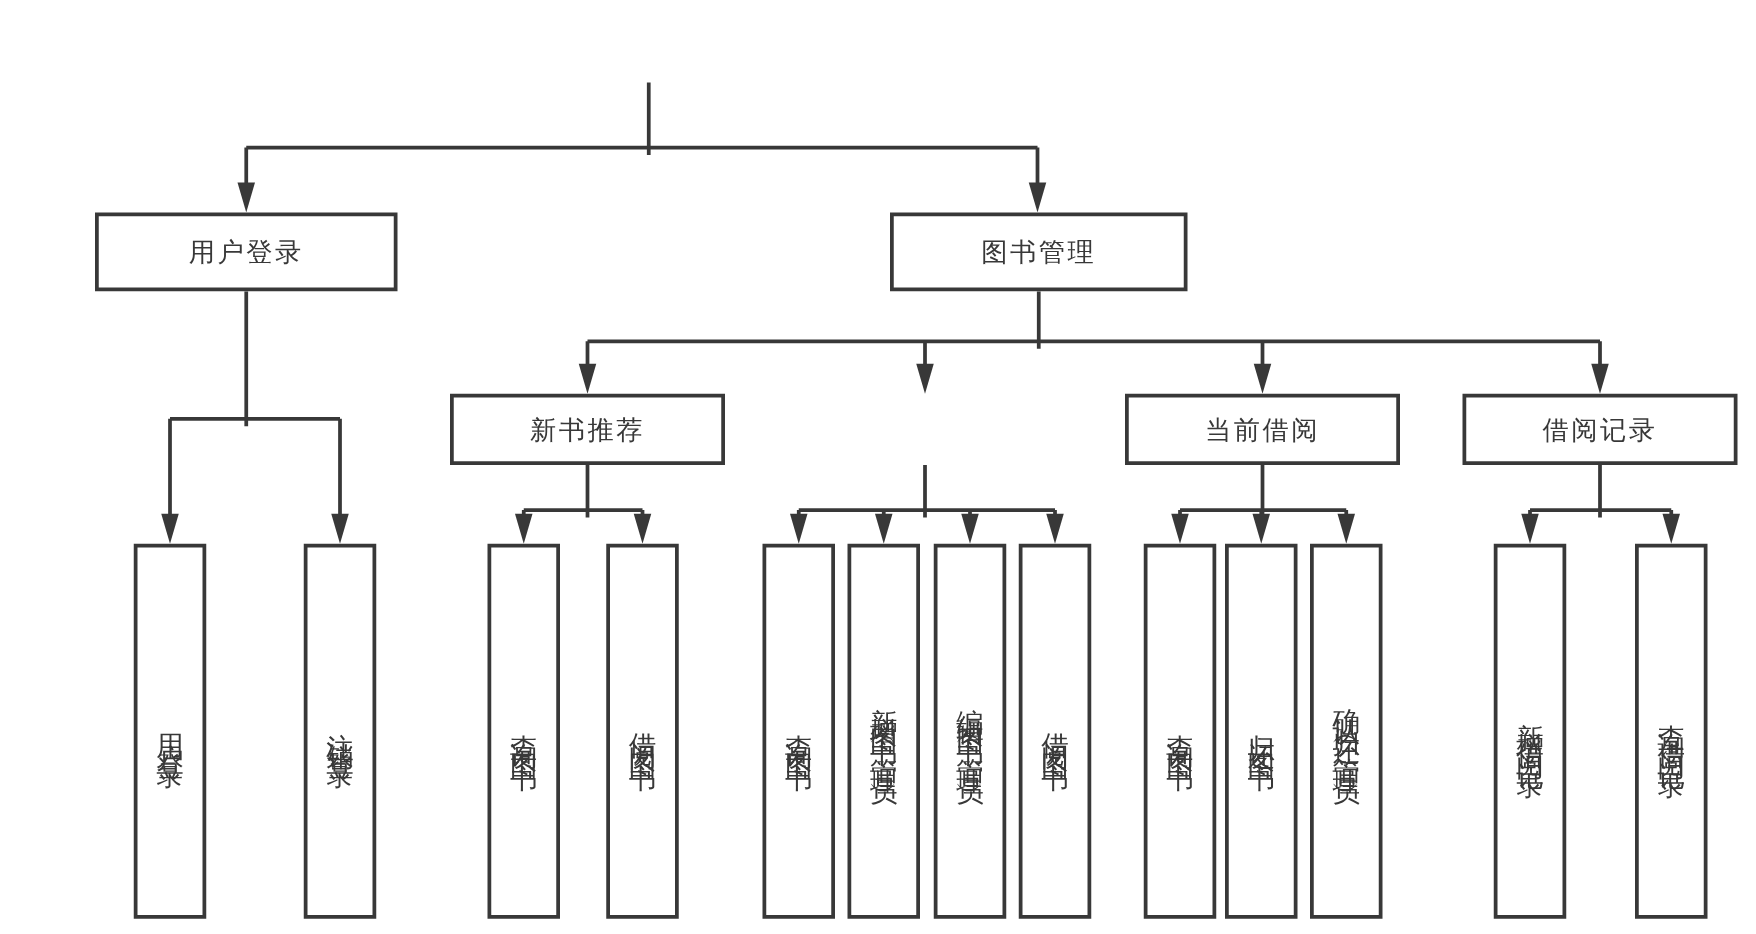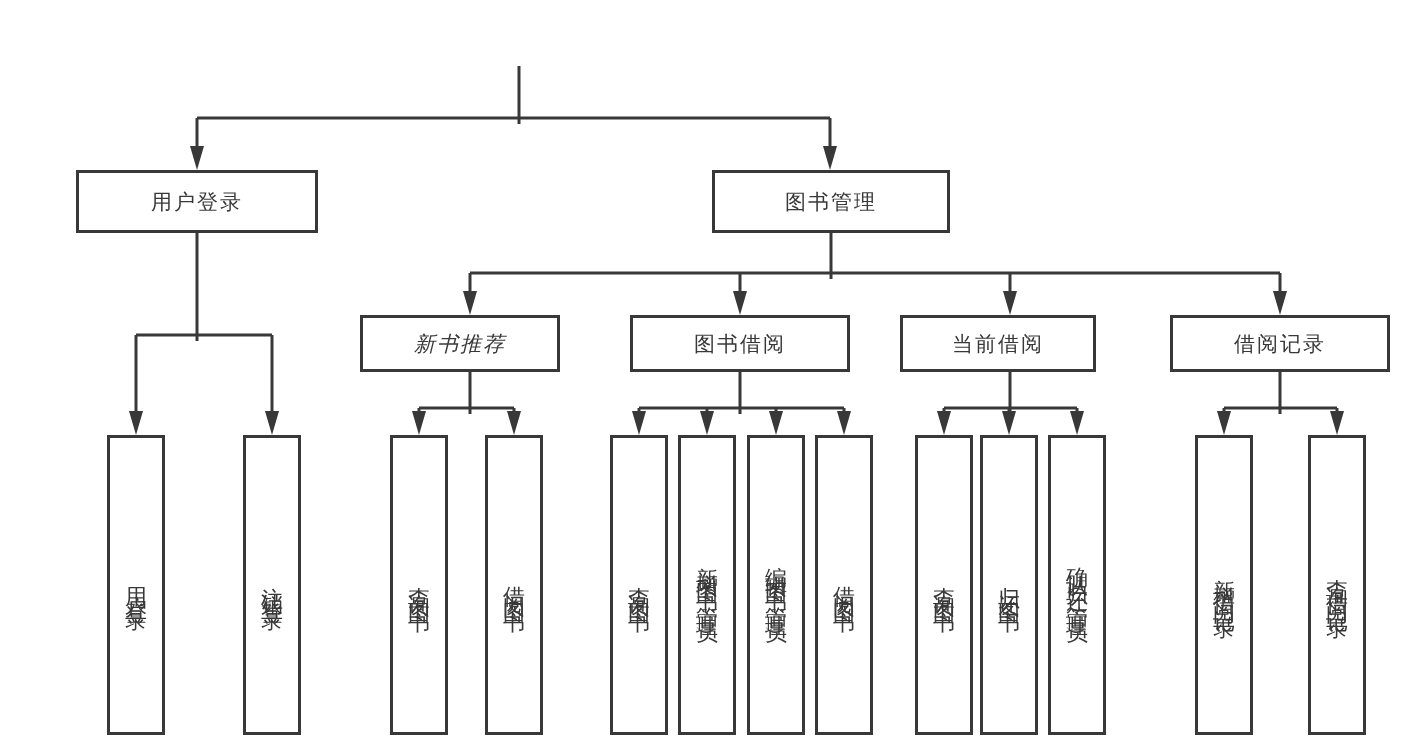--- a/index.html
+++ b/index.html
@@ -130,23 +130,22 @@
       <polygon points="1070,411 1084,411 1077,435"></polygon>
       <polygon points="1217,411 1231,411 1224,435"></polygon>
       <polygon points="1330,411 1344,411 1337,435"></polygon>
     </g>
   </svg>
 
 
   <div class="node" style="left:76px; top:170px; width:242px; height:63px;">用户登录</div>
   <div class="node" style="left:712px; top:170px; width:238px; height:63px;">图书管理</div>
 
-  <div class="node" style="left:360px; top:315px; width:200px; height:57px;font-style:italic;">新书推荐</div>
-  <div class="node" style="left:630px; top:315px; width:220px; height:57px;">图书借阅</div>
-  <div class="node" style="left:900px; top:315px; width:196px; height:57px;">当前借阅</div>
+  <div class="node" style="left:360px; top:315px; width:220px; height:57px;">新书推荐</div>
+  <div class="node" style="left:900px; top:315px; width:220px; height:57px;">当前借阅</div>
   <div class="node" style="left:1170px; top:315px; width:220px; height:57px;">借阅记录</div>
 
   <div class="leaf" style="left:107px; top:435px; width:58px; height:300px;">
     <span class="vtext">用户登录</span>
   </div>
   <div class="leaf" style="left:243px; top:435px; width:58px; height:300px;">
     <span class="vtext">注销登录</span>
   </div>
 
   <div class="leaf" style="left:390px; top:435px; width:58px; height:300px;">

